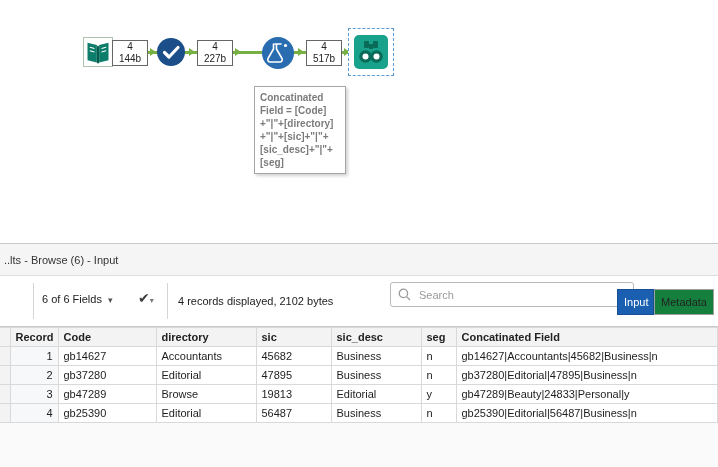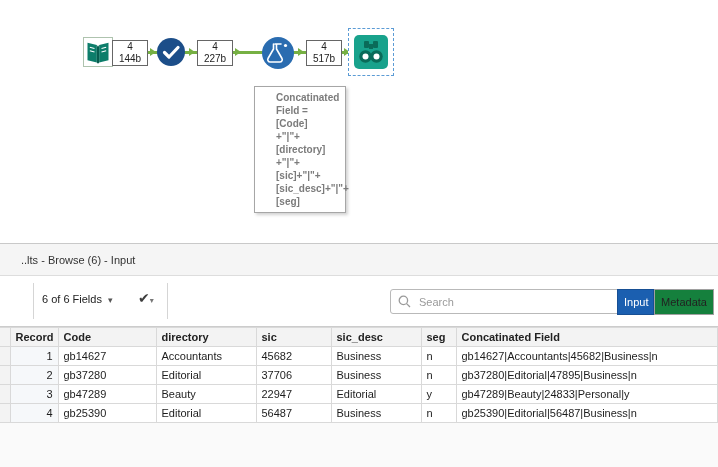--- a/index.html
+++ b/index.html
@@ -19,39 +19,39 @@
   .select-tool { left:156px; }
   .formula-tool{ left:261px; top:36px; width:34px; height:34px; }
   .browse-sel  { position:absolute; left:348px; top:28px; width:46px; height:48px;
                  border:1px dashed #5b9bd5; background:#fff; }
   .browse-tool { position:absolute; left:5px; top:6px; width:34px; height:34px;
                  background:#18a28c; border-radius:5px; }
   .browse-tool svg { display:block; width:100%; height:100%; }
   .conn-label { position:absolute; top:40px; width:36px; height:26px; background:#fff;
                 border:1px solid #666; font-size:10px; line-height:12px; text-align:center;
                 color:#222; z-index:2; }
-  .tooltip { position:absolute; left:254px; top:86px; width:92px; padding:4px 21px;
+  .tooltip { position:absolute; left:254px; top:86px; width:92px; padding:4px 5px;
              background:#fff; border:1px solid #a6a6a6; box-shadow:2px 2px 3px rgba(0,0,0,.18);
              font-size:10px; font-weight:bold; color:#7b7b7b; white-space:pre-line;
              line-height:13px; z-index:3; }
 
   
   .results { position:absolute; left:0; top:243px; width:718px; height:224px;
              background:#fafafa; border-top:1px solid #c9c9c9; }
   .results-title { height:32px; background:#f5f5f5; border-bottom:1px solid #ddd;
-                   display:flex; align-items:center; padding-left:21px;
+                   display:flex; align-items:center; padding-left:4px;
                    font-size:11px; color:#333; }
   .toolbar { position:relative; height:51px; background:#fff; border-bottom:1px solid #ccc; }
   .tb-divider { position:absolute; top:7px; bottom:7px; width:1px; background:#d5d5d5; }
   .fields-dd { position:absolute; left:42px; top:17px; font-size:11px; color:#222; cursor:default; }
   .fields-dd .caret { color:#555; font-size:9px; margin-left:6px; }
   .check-btn { position:absolute; left:138px; top:14px; font-size:14px; color:#3d3d3d; }
   .check-btn .caret { font-size:8px; color:#777; }
   .records-info { position:absolute; left:178px; top:19px; font-size:11px; color:#222; }
-  .search-box { position:absolute; left:390px; top:13px; width:244px; height:25px;
+  .search-box { position:absolute; left:390px; top:6px; width:244px; height:25px;
                 border:1px solid #b9b9b9; border-radius:3px; background:#fff;
                 display:flex; align-items:center; padding:0 7px; gap:6px; }
   .search-box svg { flex:0 0 auto; }
   .search-box input { border:none; outline:none; flex:1; font-size:11px; color:#333;
                       font-family:"Liberation Sans", sans-serif; background:transparent; }
   .search-box input::placeholder { color:#9a9a9a; }
   .btn { position:absolute; top:13px; height:26px; font-size:11px;
          font-family:"Liberation Sans", sans-serif; cursor:pointer; }
   .btn-data { left:617px; width:37px; background:#1b5fb0; color:#fff; border:1px solid #174f94; }
   .btn-meta { left:654px; width:60px; background:#15803d; color:#222; border:1px solid #a0a0a0; }
@@ -154,20 +154,21 @@
       <div class="tb-divider" style="left:167px"></div>
 
       <div class="fields-dd">
         <span>6 of 6 Fields</span><span class="caret">▾</span>
       </div>
 
       <div class="check-btn">
         <span>✔</span><span class="caret">▾</span>
       </div>
 
+      <div class="records-info">4 records displayed, 2102 bytes</div>
 
       <div class="search-box">
         <svg width="13" height="13" viewBox="0 0 13 13">
           <circle cx="5.4" cy="5.4" r="4.2" stroke="#9a9a9a" stroke-width="1.3" fill="none"></circle>
           <line x1="8.6" y1="8.6" x2="12" y2="12" stroke="#9a9a9a" stroke-width="1.3"></line>
         </svg>
         <input type="text" placeholder="Search" style="">
       </div>
 
       <button class="btn btn-data">Input</button>
@@ -206,31 +207,31 @@
             <td>45682</td>
             <td>Business</td>
             <td>n</td>
             <td>gb14627|Accountants|45682|Business|n</td>
           </tr>
           <tr>
             <td class="sel-cell"></td>
             <td class="record-cell">2</td>
             <td>gb37280</td>
             <td>Editorial</td>
-            <td>37706</td>
+            <td>47895</td>
             <td>Business</td>
             <td>n</td>
             <td>gb37280|Editorial|47895|Business|n</td>
           </tr>
           <tr>
             <td class="sel-cell"></td>
             <td class="record-cell">3</td>
             <td>gb47289</td>
-            <td>Beauty</td>
-            <td>22947</td>
+            <td>Browse</td>
+            <td>19813</td>
             <td>Editorial</td>
             <td>y</td>
             <td>gb47289|Beauty|24833|Personal|y</td>
           </tr>
           <tr>
             <td class="sel-cell"></td>
             <td class="record-cell">4</td>
             <td>gb25390</td>
             <td>Editorial</td>
             <td>56487</td>

